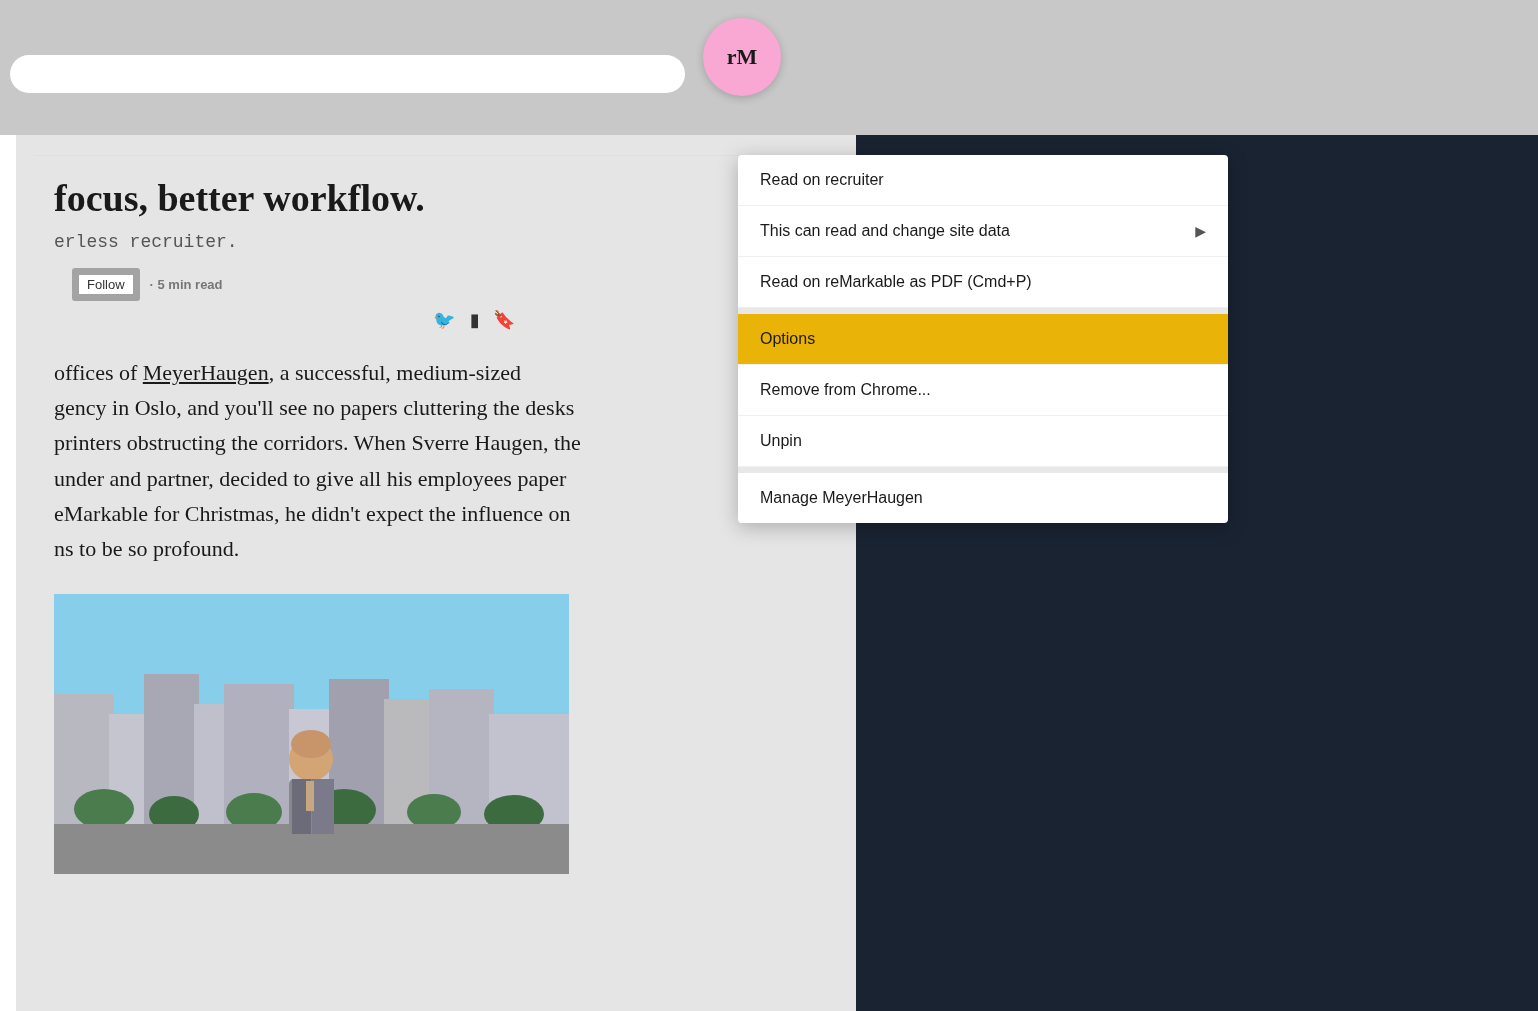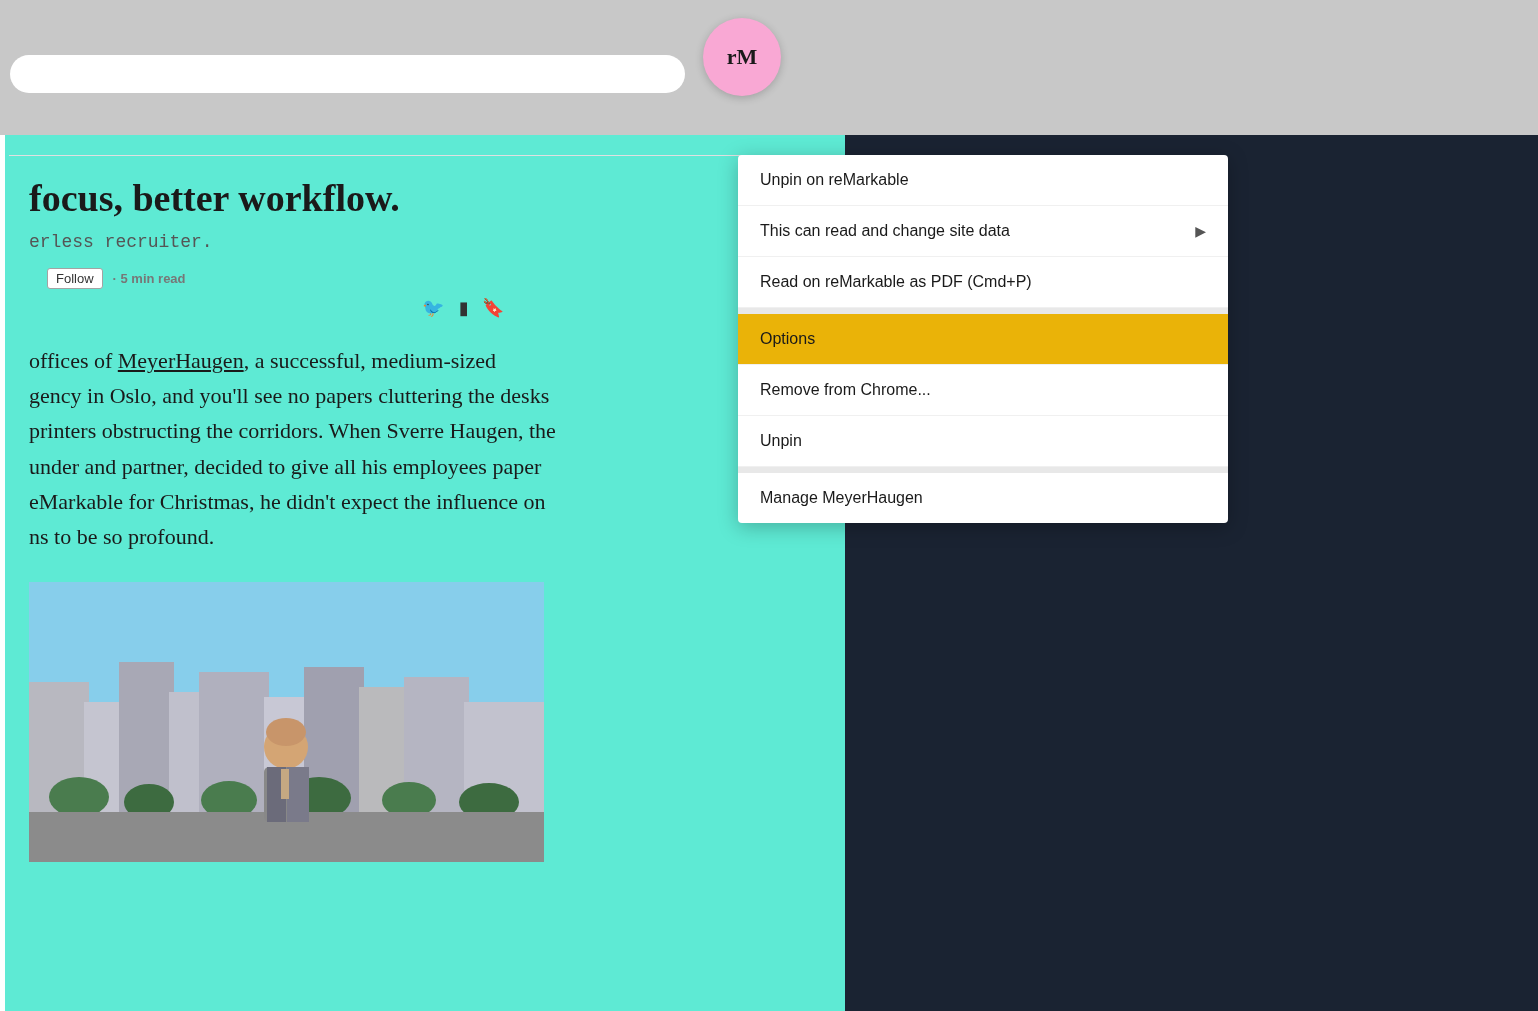--- a/index.html
+++ b/index.html
@@ -40,26 +40,26 @@
       width: 700px;
       height: 1011px;
       background: #1a2332;
       z-index: 0;
     }
 
     
     .webpage-content {
       position: absolute;
       top: 135px;
-      left: 5px;
+      left: 16px;
       width: 840px;
       height: 876px;
-      background: #5eead4;
+      background: #e5e5e5;
       z-index: 1;
-      padding: 20px 0 20px 4px;
+      padding: 20px 0 20px 18px;
     }
 
     .article-divider {
       width: 100%;
       height: 1px;
       background: #e0e0e0;
       margin-bottom: 20px;
     }
 
     .article-title {
@@ -81,21 +81,21 @@
 
     .article-meta {
       display: flex;
       align-items: center;
       padding: 0 20px;
       margin-bottom: 8px;
       gap: 10px;
     }
 
     .follow-btn {
-      border: 1px solid #a3a3a3;
+      border: 7px solid #a3a3a3;
       background: white;
       border-radius: 3px;
       padding: 2px 8px;
       font-size: 13px;
       cursor: pointer;
       color: #333;
     }
 
     .article-meta-text {
       font-size: 13px;
@@ -280,21 +280,21 @@
       <rect x="252" y="187" width="8" height="30" fill="#c5a882"></rect>
 
       <ellipse cx="257" cy="150" rx="20" ry="14" fill="#c8956a"></ellipse>
     </svg>
   </div>
 </div>
 
 <div class="context-menu">
 
   <div class="menu-item">
-    <span>Unpin on reMarkable</span>
+    <span>Read on recruiter</span>
   </div>
   <div class="menu-item">
     <span>This can read and change site data</span>
     <span class="chevron">▶</span>
   </div>
   <div class="menu-item">
     <span>Read on reMarkable as PDF (Cmd+P)</span>
   </div>
 
   <div class="menu-group-divider"></div>

